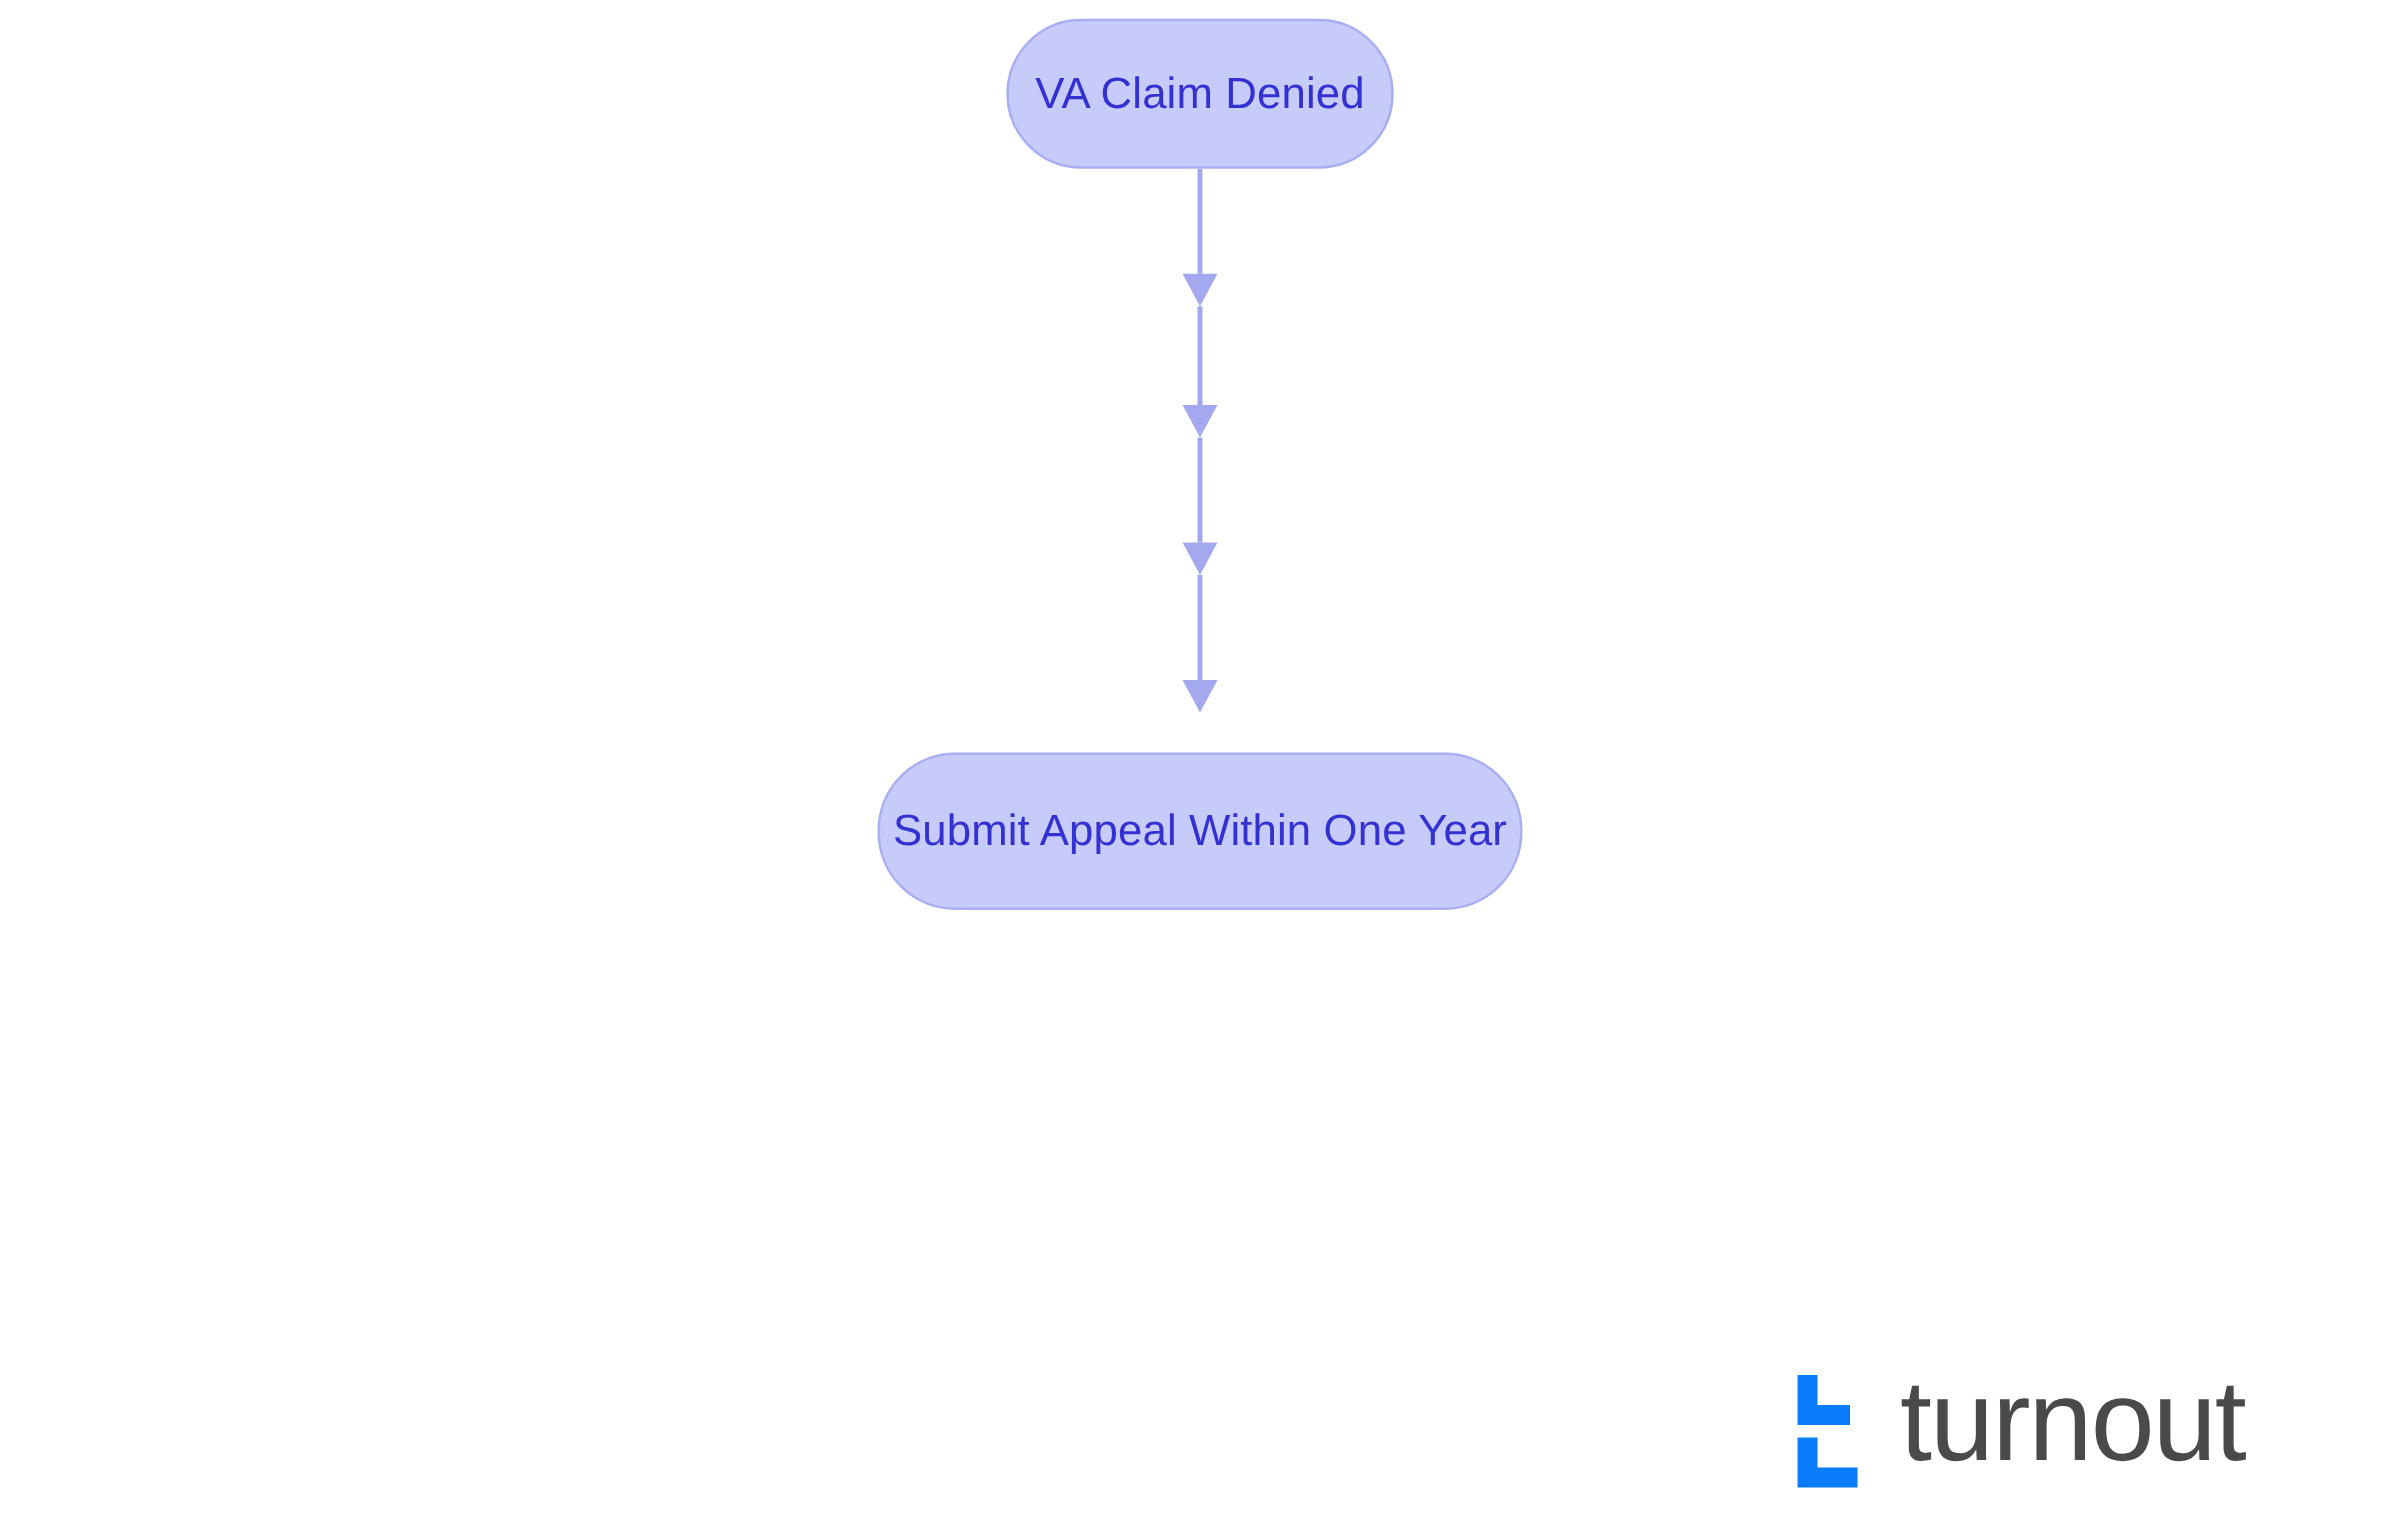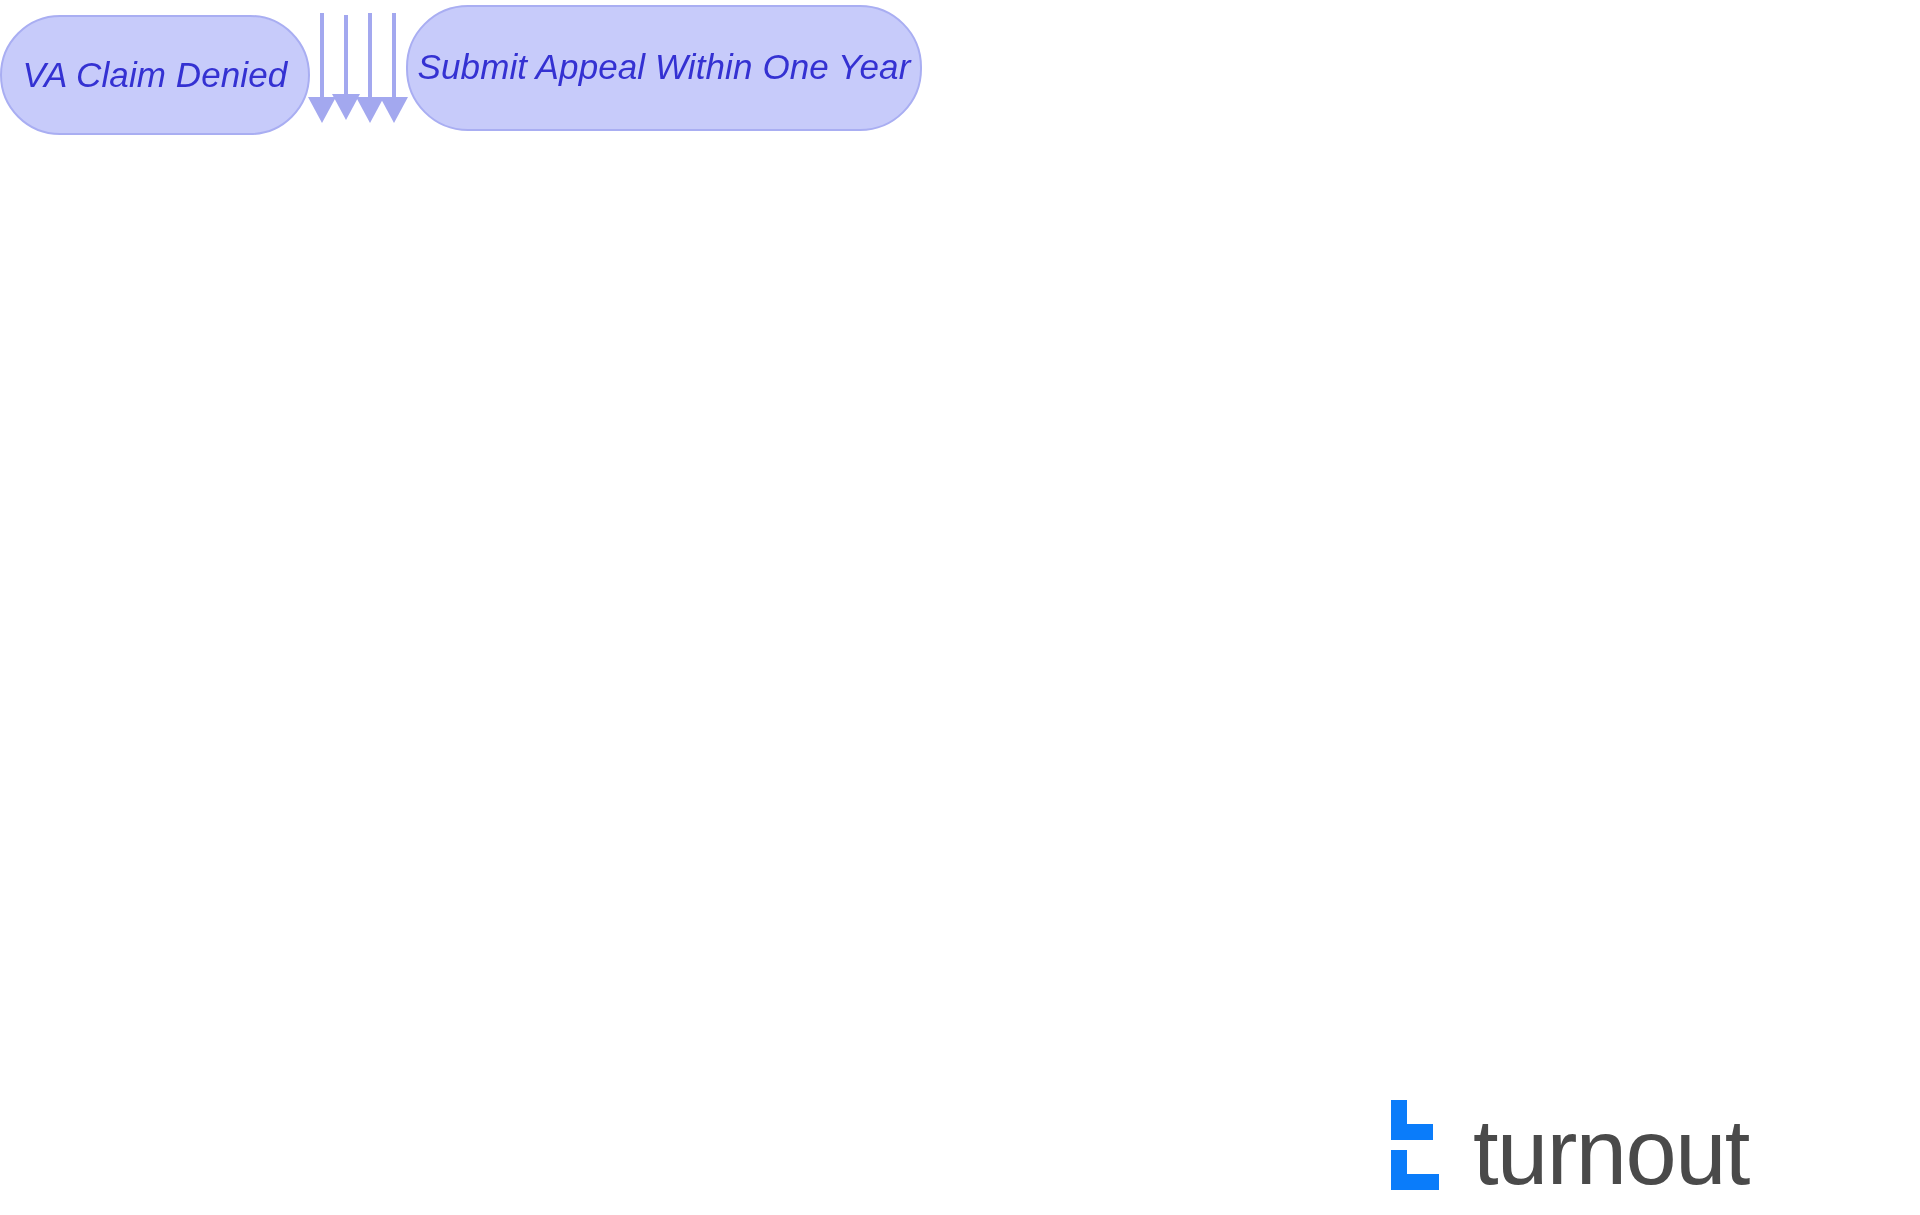--- a/index.html
+++ b/index.html
@@ -24,23 +24,22 @@
     height: 1215px;
   }
 
   
   .flow-column {
     position: absolute;
     left: 0;
     top: 0;
     width: 1920px;
     display: flex;
-    flex-direction: row;
+    flex-direction: column;
     align-items: center;
-    font-style: italic;
   }
 
   .flow-node {
     box-sizing: border-box;
     background: #c7cbfa;
     border: 2px solid #a9aef2;
     border-radius: 62px;
     display: flex;
     align-items: center;
     justify-content: center;
@@ -56,21 +55,21 @@
     line-height: 1.1;
     letter-spacing: 0.1px;
     white-space: nowrap;
   }
 
   
   .node-0 { width: 310px; height: 120px; margin-top: 15px; }
   .node-1 { width: 500px; height: 130px; }
   .node-2 { width: 415px; height: 120px; }
   .node-3 { width: 418px; height: 120px; }
-  .node-4 { width: 516px; height: 126px; }
+  .node-4 { width: 516px; height: 126px; margin-top: 32px; }
 
   
   .flow-connector {
     width: 24px;
     display: flex;
     flex-direction: column;
     align-items: center;
     justify-content: flex-start;
   }
   .connector-0 { height: 110px; }
@@ -88,24 +87,24 @@
     height: 0;
     border-left: 14px solid transparent;
     border-right: 14px solid transparent;
     border-top: 26px solid #a3a8ef;
     flex: 0 0 auto;
   }
 
   
   .brand-logo {
     position: absolute;
-    left: 1389px;
+    left: 1436px;
     top: 1098px;
     display: flex;
-    align-items: flex-end;
+    align-items: flex-start;
     gap: 22px;
   }
   .brand-mark {
     width: 62px;
     height: 94px;
     display: block;
   }
   .brand-wordmark {
     color: #4a4a4a;
     font-family: "Liberation Sans", sans-serif;

